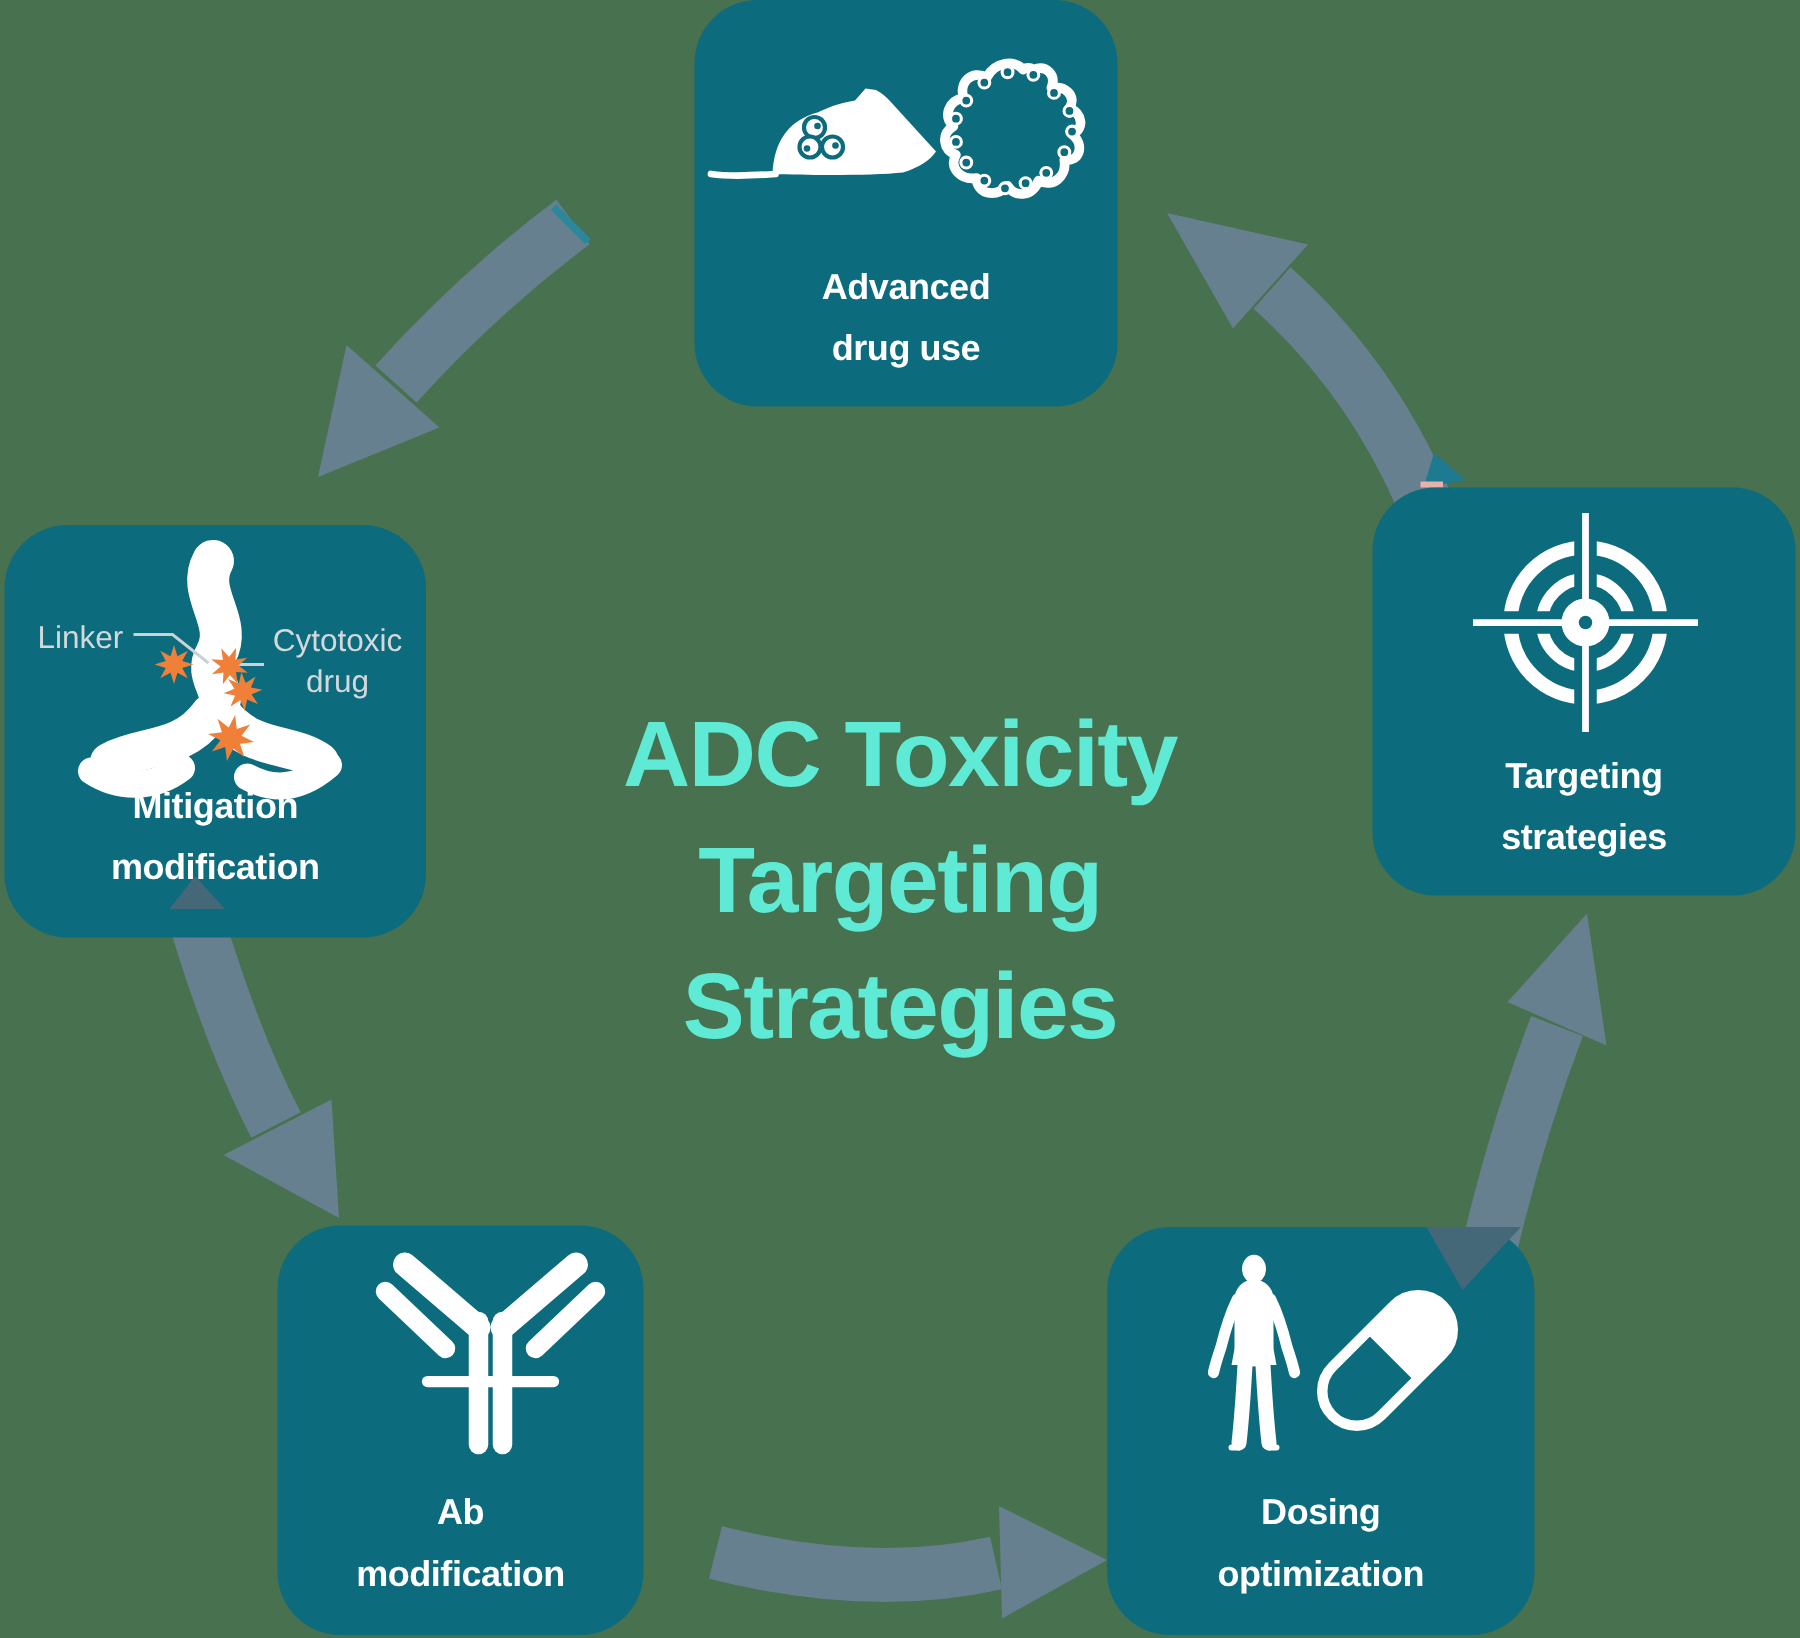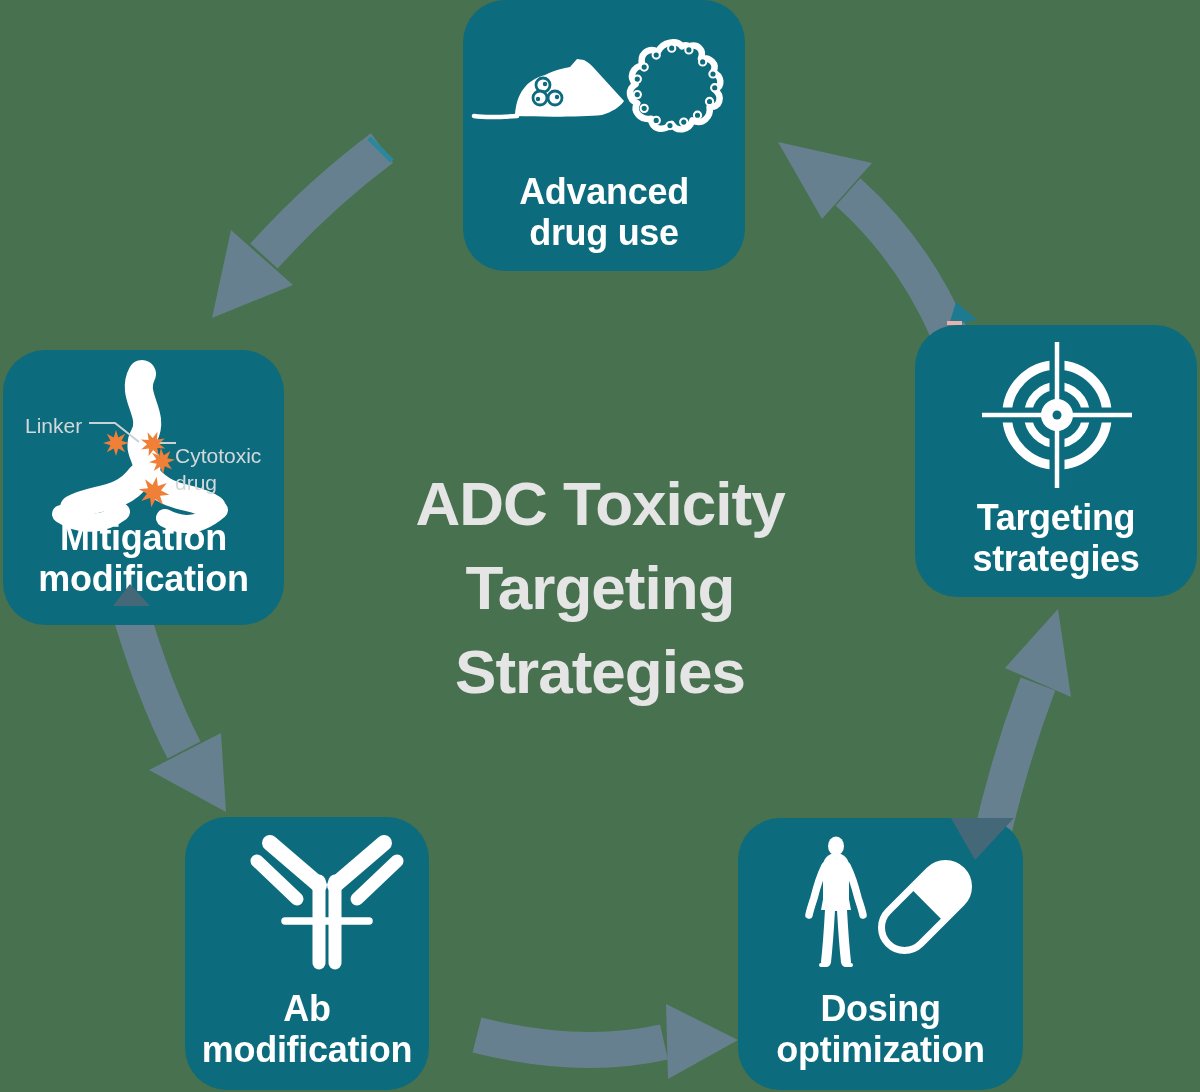--- a/index.html
+++ b/index.html
@@ -21,58 +21,58 @@
     background:#0d6b7e;
     border-radius:42px;
     z-index:1;
   }
   .box svg.icon-area{position:absolute;left:0;top:0;}
   .box-label{
     position:absolute;left:0;right:0;
     text-align:center;
     color:#ffffff;
     font-weight:700;
-    font-size:36px;
+    font-size:24px;
     line-height:41px;
     letter-spacing:-0.3px;
   }
   .box-label span{display:block;}
   #box-advanced{left:463px;top:0px;width:282px;height:271px;}
   #box-advanced .box-label{bottom:18px;}
   #box-conjugation{left:3px;top:332px;width:281px;height:275px;margin-top:18px;}
   #box-conjugation .box-label{bottom:26px;}
   #box-targeting{left:915px;top:325px;width:282px;height:272px;}
   #box-targeting .box-label{bottom:18px;}
   #box-dosing{left:738px;top:818px;width:285px;height:272px;}
   #box-dosing .box-label{bottom:20px;}
   #box-ab{left:185px;top:817px;width:244px;height:273px;}
   #box-ab .box-label{bottom:20px;}
 
   .center-title{
     position:absolute;left:0;top:462px;width:1200px;
     z-index:2;
     text-align:center;
-    color:#e5e5e5;
+    color:#5eead4;
     font-weight:700;
     font-size:62px;
     line-height:84px;
     letter-spacing:-1px;
   }
   .center-title span{display:block;}
 
   .annotation{
     position:absolute;
     color:#d3d8da;
     font-size:21px;
     line-height:27px;
     font-weight:400;
     z-index:2;
   }
   #ann-linker{left:22px;top:62px;width:66px;text-align:left;}
-  #ann-cytotoxic{left:172px;top:92px;width:100px;text-align:left;}
+  #ann-cytotoxic{left:172px;top:64px;width:100px;text-align:center;}
   #ann-cytotoxic span{display:block;}
 </style>
 </head>
 <body>
 
 <div class="canvas">
 
   <svg class="layer arrows" viewBox="0 0 1200 1092">
     <g fill="#67808f" stroke="none">
       <path d="M382,148 Q318,196 264,256" fill="none" stroke="#67808f" stroke-width="37"></path>

